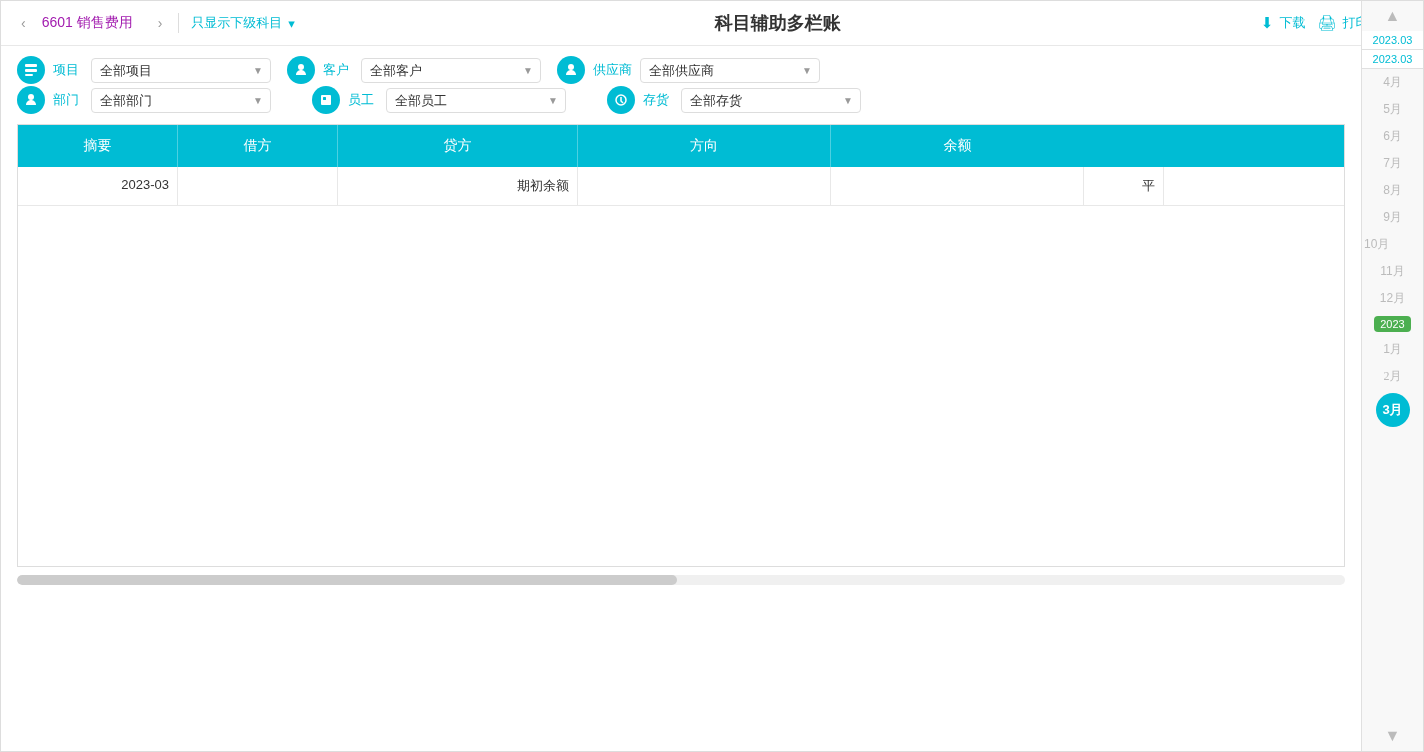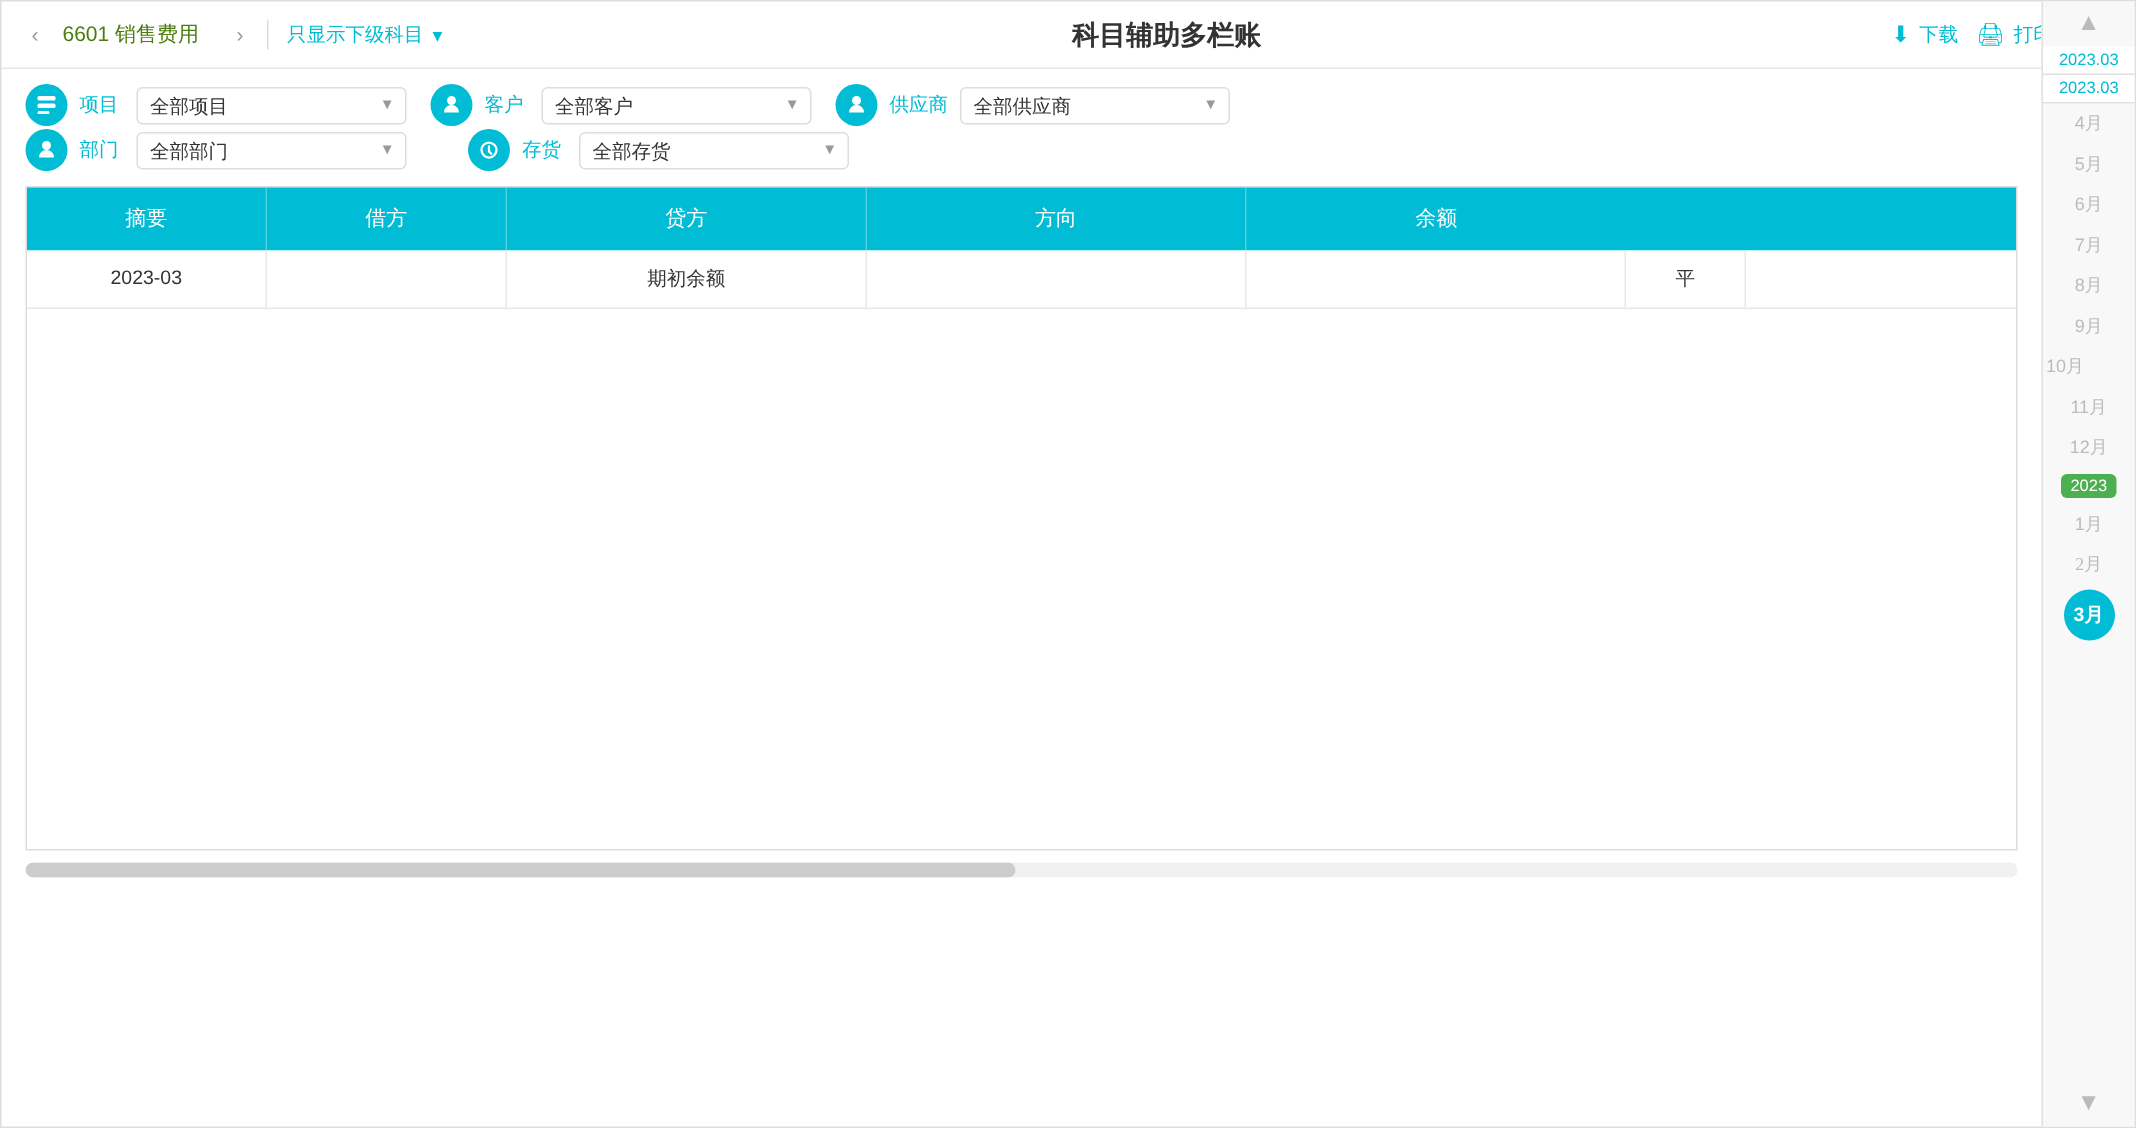--- a/index.html
+++ b/index.html
@@ -3,21 +3,21 @@
   <meta charset="utf-8">
   <style>
     * { box-sizing: border-box; margin: 0; padding: 0; }
     body { font-family: 'Microsoft YaHei', Arial, sans-serif; font-size: 13px; background: #fff; overflow: hidden; }
 
     .main-container { width: 1424px; height: 752px; background: #fff; position: relative; border: 1px solid #ddd; }
 
     
     .header { display: flex; align-items: center; padding: 10px 16px; border-bottom: 1px solid #e8e8e8; gap: 12px; }
     .nav-btn { background: none; border: none; cursor: pointer; color: #999; font-size: 14px; padding: 2px 4px; }
-    .account-code { font-size: 14px; color: #4d7c0f; font-weight: 500; min-width: 100px; }
+    .account-code { font-size: 14px; color: #a21caf; font-weight: 500; min-width: 100px; }
     .divider-v { width: 1px; height: 20px; background: #ddd; }
     .show-sub-btn { display: flex; align-items: center; gap: 6px; color: #00bcd4; border: none; background: none; cursor: pointer; font-size: 13px; }
     .page-title { flex: 1; text-align: center; font-size: 18px; color: #333; font-weight: 600; }
     .action-btn { display: flex; align-items: center; gap: 6px; color: #00bcd4; border: none; background: none; cursor: pointer; font-size: 13px; }
     .close-btn { background: none; border: none; cursor: pointer; color: #999; font-size: 18px; margin-left: 16px; }
 
     
     .filter-area { padding: 10px 16px; display: flex; gap: 16px; flex-wrap: wrap; }
     .filter-group { display: flex; align-items: center; gap: 8px; }
     .filter-icon { width: 28px; height: 28px; border-radius: 50%; background: #00bcd4; display: flex; align-items: center; justify-content: center; color: white; font-size: 14px; }
@@ -26,21 +26,21 @@
     .select-wrapper { position: relative; display: inline-block; }
     .select-wrapper::after { content: '▼'; position: absolute; right: 8px; top: 50%; transform: translateY(-50%); font-size: 10px; color: #999; pointer-events: none; }
 
     
     .table-container { margin: 0 16px; border: 1px solid #ddd; }
     .table-header { display: grid; grid-template-columns: 160px 160px 240px 1fr 1fr 80px 180px; background: #00bcd4; }
     .th { padding: 12px 8px; text-align: center; color: #fff; font-size: 14px; font-weight: 500; border-right: 1px solid rgba(255,255,255,0.3); }
     .th:last-child { border-right: none; }
     .table-body { background: #fff; }
     .table-row { display: grid; grid-template-columns: 160px 160px 240px 1fr 1fr 80px 180px; border-bottom: 1px solid #e8e8e8; }
-    .td { padding: 10px 8px; text-align: center; color: #333; font-size: 13px; border-right: 1px solid #e8e8e8; }
+    .td { padding: 10px 8px; text-align: right; color: #333; font-size: 13px; border-right: 1px solid #e8e8e8; }
     .td:last-child { border-right: none; }
   </style>
 </head>
 <body>
 
 <div class="main-container">
 
   <div class="header">
     <button class="nav-btn">‹</button>
     <span class="account-code">
@@ -122,20 +122,34 @@
         </svg>
       </div>
       <span class="filter-label">部门</span>
       <div class="select-wrapper">
         <select class="filter-select">
           <option>全部部门</option>
         </select>
       </div>
     </div>
 
+    <div class="filter-group">
+      <div class="filter-icon">
+        <svg width="16" height="16" viewBox="0 0 16 16" fill="white">
+          <rect x="3" y="3" width="10" height="10" rx="1"></rect>
+          <rect x="5" y="5" width="3" height="3" rx="0.5" fill="#00bcd4"></rect>
+        </svg>
+      </div>
+      <span class="filter-label">员工</span>
+      <div class="select-wrapper">
+        <select class="filter-select">
+          <option>全部员工</option>
+        </select>
+      </div>
+    </div>
 
     <div class="filter-group">
       <div class="filter-icon">
         <svg width="16" height="16" viewBox="0 0 16 16" fill="white">
           <circle cx="8" cy="8" r="5" stroke="white" stroke-width="1.5" fill="none"></circle>
           <path d="M8 5v4l2 2" stroke="white" stroke-width="1.5" fill="none"></path>
         </svg>
       </div>
       <span class="filter-label">存货</span>
       <div class="select-wrapper">

